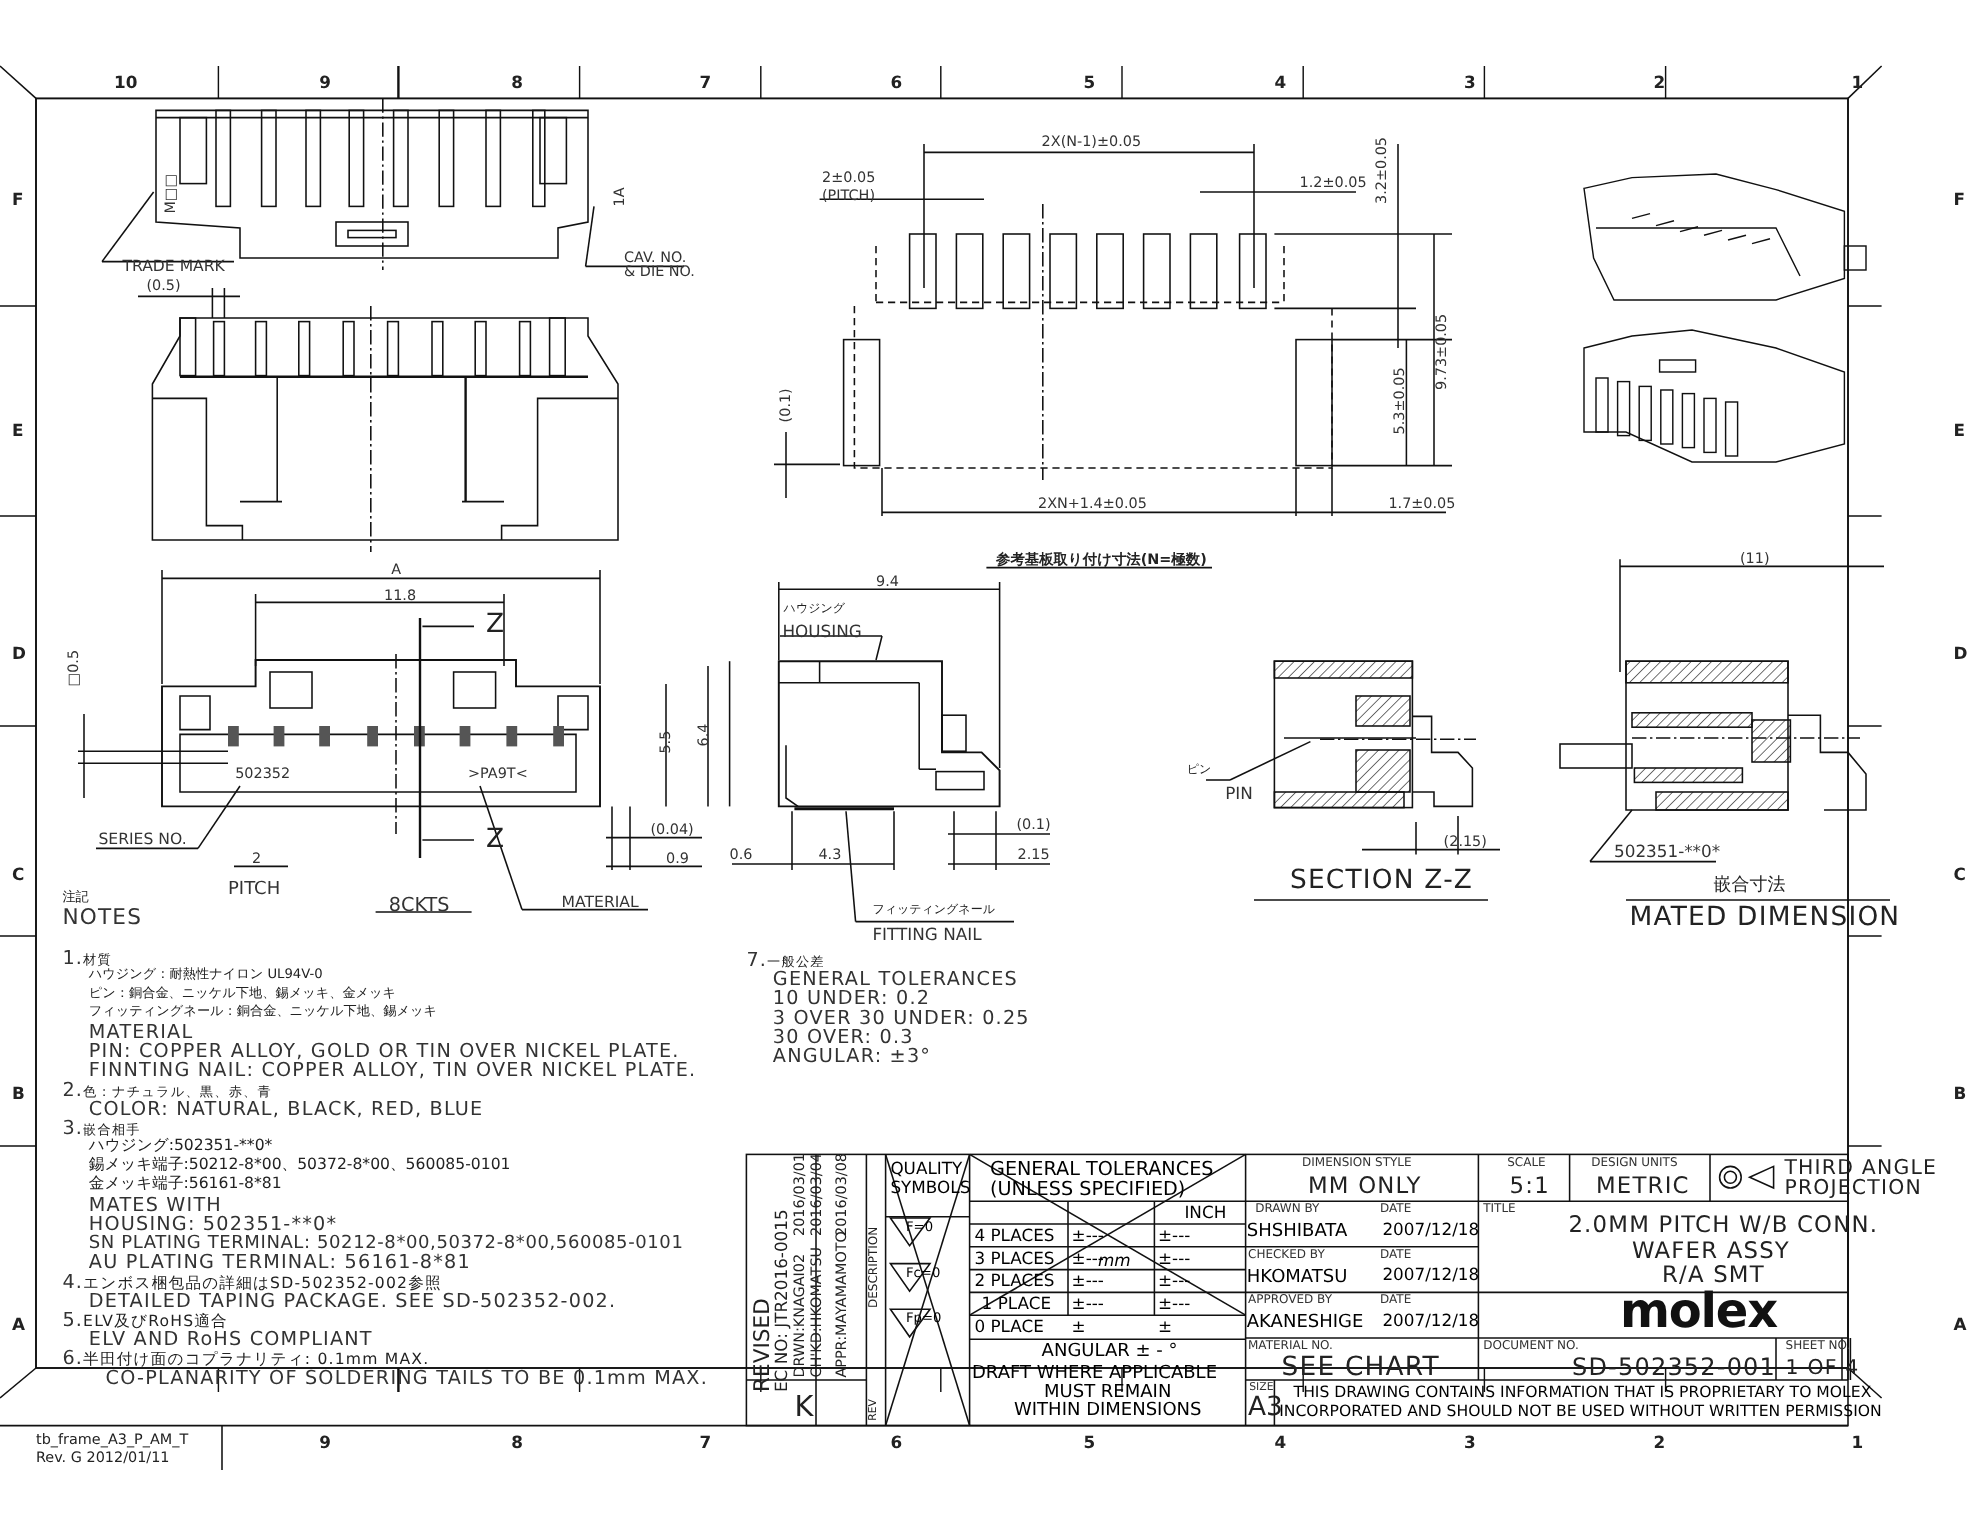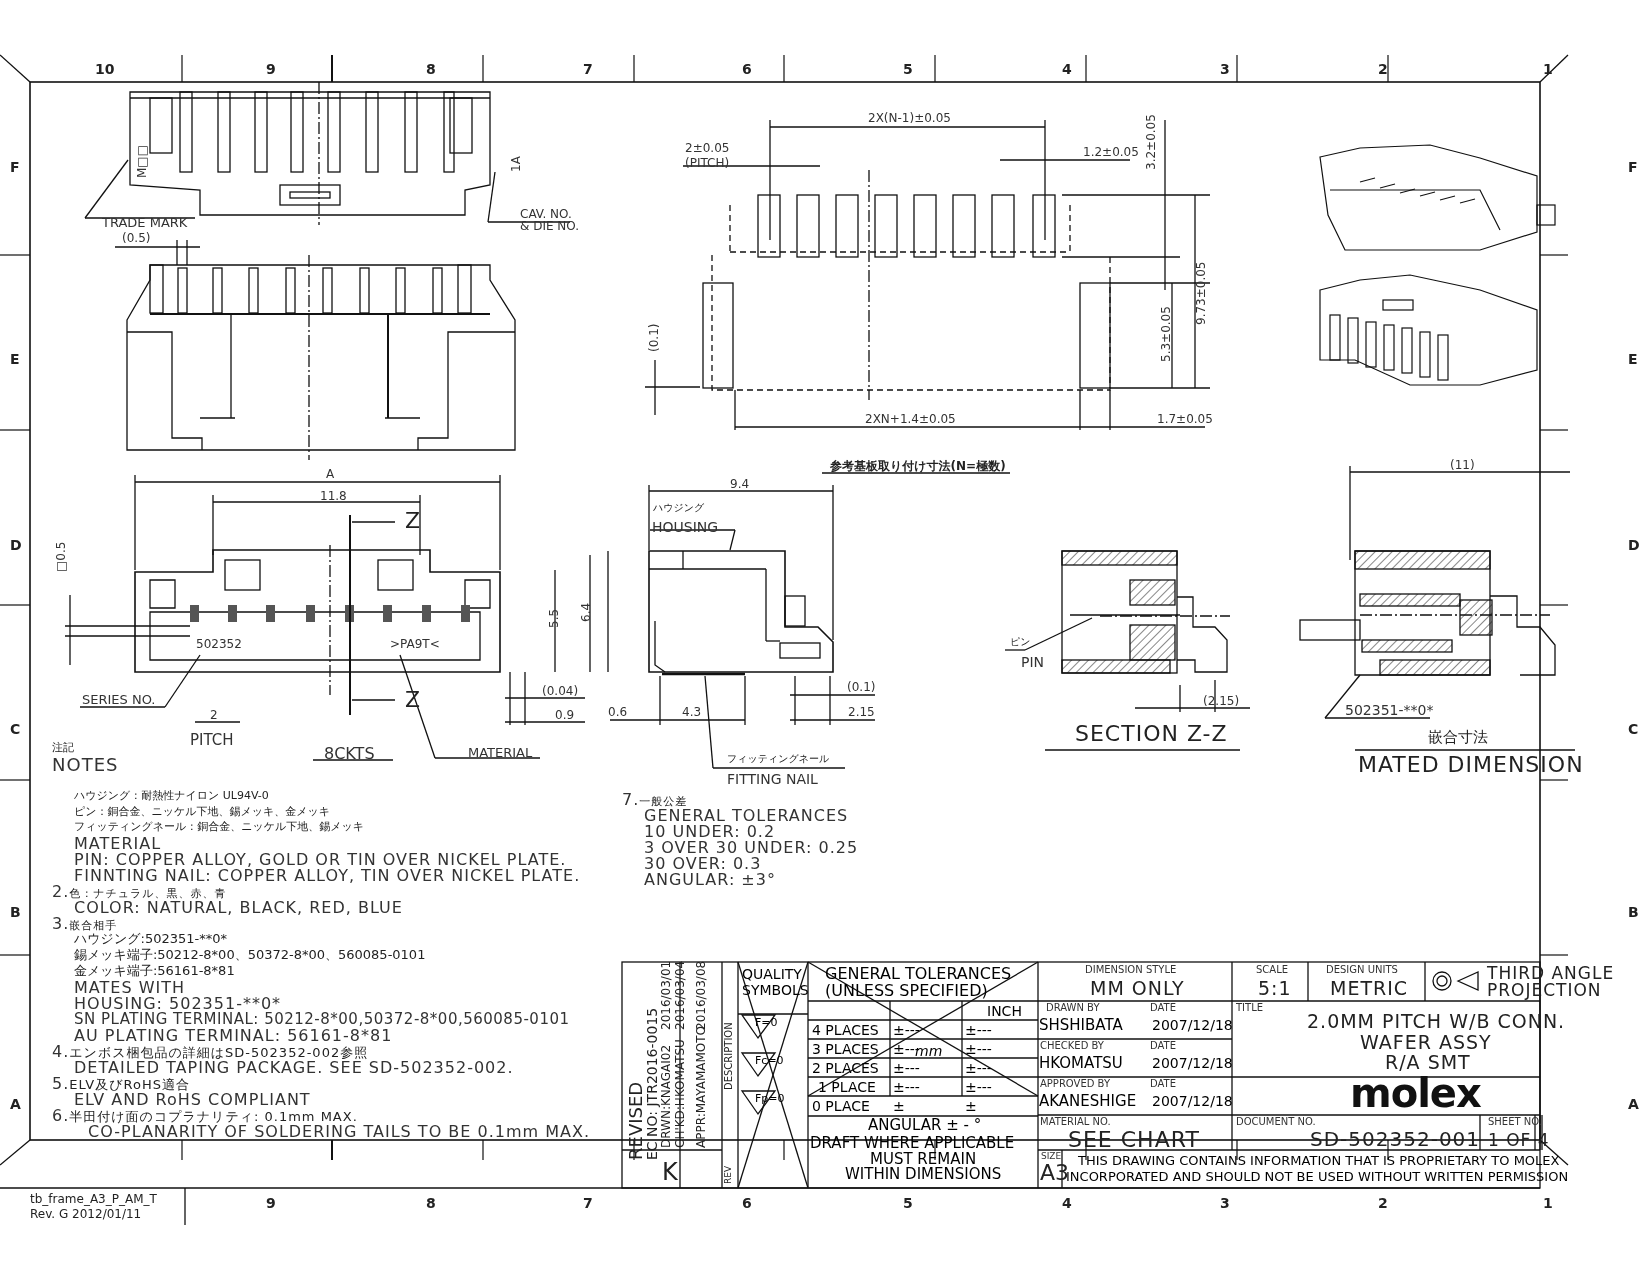--- a/index.html
+++ b/index.html
@@ -416,33 +416,34 @@
 <div class="t dim" style="left:730px;top:478px;">9.4</div>
 <div class="t jp" style="left:653px;top:503px;font-size:10px;">ハウジング</div>
 <div class="t lbl" style="left:652px;top:520px;">HOUSING</div>
 <div class="t dim" style="left:608px;top:706px;">0.6</div>
 <div class="t dim" style="left:682px;top:706px;">4.3</div>
 <div class="t dim" style="left:847px;top:681px;">(0.1)</div>
 <div class="t dim" style="left:848px;top:706px;">2.15</div>
 <div class="t jp" style="left:727px;top:754px;font-size:10px;">フィッティングネール</div>
 <div class="t lbl" style="left:727px;top:772px;">FITTING NAIL</div>
 
-<div class="t jp" style="left:1010px;top:637px;font-size:10px;">ピン</div>
+<div class="t jp" style="left:989px;top:637px;font-size:10px;">ピン</div>
 <div class="t lbl" style="left:1021px;top:655px;text-align:center;">PIN</div>
 <div class="t dim" style="left:1203px;top:695px;">(2.15)</div>
 <div class="t big" style="left:1075px;top:723px;">SECTION Z-Z</div>
 
 <div class="t dim" style="left:1450px;top:459px;">(11)</div>
 <div class="t dim" style="left:1345px;top:703px;font-size:14px;">502351-**0*</div>
 <div class="t jp" style="left:1428px;top:730px;font-size:15px;">嵌合寸法</div>
 <div class="t big" style="left:1358px;top:754px;">MATED DIMENSION</div>
 
 <div class="t jp" style="left:52px;top:742px;">注記</div>
 <div class="t note" style="left:52px;top:756px;font-size:18px;">NOTES</div>
 <div style="position:absolute;left:52px;top:790px;width:560px;">
+  <div class="t note" style="position:relative;height:16px;"><span>1.</span><span class="jp">材質</span></div>
   <div class="t jp" style="position:relative;height:16px;padding-left:22px;font-size:11px;"><span class="jp">ハウジング：耐熱性ナイロン UL94V-0</span></div>
   <div class="t jp" style="position:relative;height:15px;padding-left:22px;"><span>ピン：銅合金、ニッケル下地、錫メッキ、金メッキ</span></div>
   <div class="t jp" style="position:relative;height:15px;padding-left:22px;"><span>フィッティングネール：銅合金、ニッケル下地、錫メッキ</span></div>
   <div class="t note" style="position:relative;height:16px;padding-left:22px;"><span>MATERIAL</span></div>
   <div class="t note" style="position:relative;height:16px;padding-left:22px;"><span>PIN: COPPER ALLOY, GOLD OR TIN OVER NICKEL PLATE.</span></div>
   <div class="t note" style="position:relative;height:16px;padding-left:22px;"><span>FINNTING NAIL: COPPER ALLOY, TIN OVER NICKEL PLATE.</span></div>
   <div class="t note" style="position:relative;height:16px;"><span>2.</span><span class="jp">色：ナチュラル、黒、赤、青</span></div>
   <div class="t note" style="position:relative;height:16px;padding-left:22px;"><span>COLOR: NATURAL, BLACK, RED, BLUE</span></div>
   <div class="t note" style="position:relative;height:16px;"><span>3.</span><span class="jp">嵌合相手</span></div>
   <div class="t jp" style="position:relative;height:16px;padding-left:22px;font-size:13px;"><span>ハウジング:502351-**0*</span></div>

